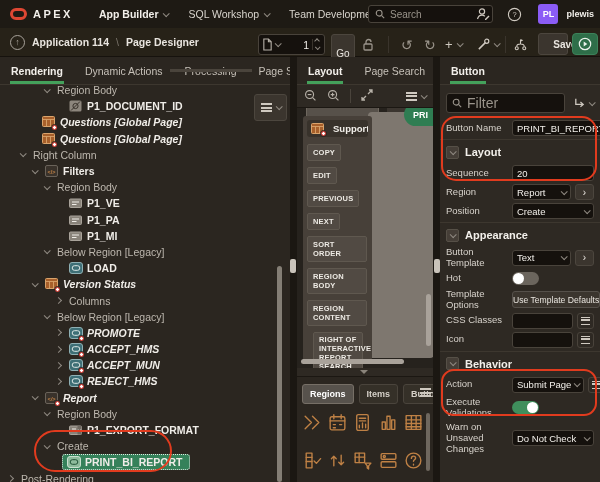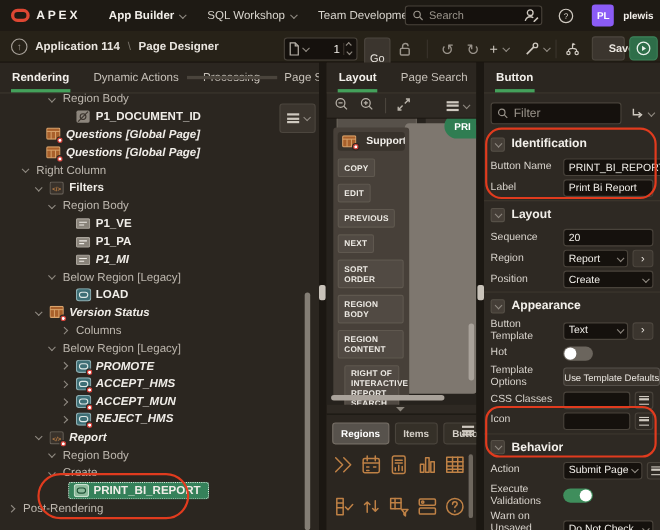--- a/index.html
+++ b/index.html
@@ -84,21 +84,21 @@
   .gtab { height:20px; padding:0 7px; display:flex; align-items:center; font-size:9px; font-weight:bold; color:#D5D0C8; background:#353028; border:1px solid #4A443C; border-radius:3px; }
   .gtab.active { background:#57524C; border-color:#766F66; color:#FFF; }
   #gal-menu { position:absolute; right:2px; top:10px; }
   #gal-grid { position:absolute; left:3px; top:33px; width:126px; display:grid; grid-template-columns:repeat(5,1fr); row-gap:14px; }
   .gal-ic { display:flex; align-items:center; justify-content:center; height:24px; }
   #gal-scroll { position:absolute; left:129px; top:36px; width:4px; height:58px; background:#6E675E; border-radius:2px; }
 
   
   #right-panel { position:absolute; left:440px; top:57px; width:160px; height:425px; background:#2E2923; }
   #rp-filter-row { position:absolute; left:0; top:31px; width:160px; height:30px; display:flex; align-items:center; gap:8px; padding:0 6px; }
-  #rp-filter { flex:1; height:20px; background:#15110D; border:1px solid #49433B; border-radius:3px; display:flex; align-items:center; gap:5px; padding:0 5px; color:#9A948B; font-size:11px; }
+  #rp-filter { flex:1; height:20px; background:#15110D; border:1px solid #49433B; border-radius:3px; display:flex; align-items:center; gap:5px; padding:0 5px; color:#9A948B; font-size:14px; }
   #rp-body { position:absolute; left:0; top:62px; width:160px; }
   .sec-head { display:flex; align-items:center; gap:6px; height:20px; margin:2px 0 2px 6px; font-size:11px; font-weight:bold; color:#F2EFEA; }
   .sec-head .cbox { width:13px; height:13px; background:#453E37; border:1px solid #565047; border-radius:2px; display:flex; align-items:center; justify-content:center; }
   .sec-sep { height:1px; background:#3D372F; margin:2px 0; }
   .frow { display:flex; align-items:center; min-height:18px; padding:0 6px 0 6px; margin:0 0 1px 0; }
   .frow .flabel { width:66px; flex:none; font-size:9.5px; color:#D8D3CC; line-height:1.15; }
   .fctrl { display:flex; align-items:center; gap:4px; flex:1; }
   .inp, .sel { height:16px; background:#15110D; border:1px solid #49433B; border-radius:3px; color:#F2EFEA; font-size:9.5px; display:flex; align-items:center; padding:0 4px; flex:1; min-width:0; white-space:nowrap; overflow:hidden; }
   .sel { justify-content:space-between; gap:3px; }
   .mini-btn { width:19px; height:16px; flex:none; }
@@ -311,21 +311,21 @@
         </div>
         <div class="trow" style="padding-left: 69px;">
           <span class="ticon">
             <svg width="13" height="12" viewBox="0 0 13 12">
               <rect x="0.5" y="2" width="12" height="8.5" rx="1" fill="#89837A" stroke="#A9A39A"></rect>
               <path d="M3 5h7M3 7.5h4.5" stroke="#EFECE6" stroke-width="1"></path>
             </svg>
           </span>
           <span>P1_PA</span>
         </div>
-        <div class="trow" style="padding-left: 69px; font-style: italic;">
+        <div class="trow" style="padding-left: 69px;">
           <span class="ticon">
             <svg width="13" height="12" viewBox="0 0 13 12">
               <rect x="0.5" y="2" width="12" height="8.5" rx="1" fill="#89837A" stroke="#A9A39A"></rect>
               <path d="M3 5h7M3 7.5h4.5" stroke="#EFECE6" stroke-width="1"></path>
             </svg>
           </span>
           <span>P1_MI</span>
         </div>
         <div class="trow plain" style="padding-left: 44px;">
           <span class="tree-chev">
@@ -430,20 +430,31 @@
             </svg>
             <span class="badge"></span>
           </span>
           <span>Report</span>
         </div>
         <div class="trow plain" style="padding-left: 44px;">
           <span class="tree-chev">
             <span class="chev down"></span>
           </span>
           <span>Region Body</span>
+        </div>
+        <div class="trow" style="padding-left: 69px;">
+          <span class="ticon">
+            <svg width="13" height="12" viewBox="0 0 13 12">
+              <rect x="0.5" y="2" width="12" height="8.5" rx="1" fill="#89837A" stroke="#A9A39A"></rect>
+              <rect x="8.5" y="2" width="4" height="8.5" fill="#6E6860"></rect>
+              <path d="M3 5h4M3 7.5h3" stroke="#EFECE6" stroke-width="1"></path>
+              <path d="M9.3 5.5l1.2 1.4 1.2-1.4" fill="none" stroke="#EFECE6" stroke-width="0.9"></path>
+            </svg>
+          </span>
+          <span>P1_EXPORT_FORMAT</span>
         </div>
         <div class="trow plain" style="padding-left: 44px;">
           <span class="tree-chev">
             <span class="chev down"></span>
           </span>
           <span>Create</span>
         </div>
         <div class="trow" style="padding-left: 62px;">
           <span class="sel-box">
             <span class="ticon">
@@ -617,36 +628,24 @@
       </div>
       <span style="display:flex;align-items:center;gap:3px">
         <svg width="13" height="12" viewBox="0 0 14 13">
             <path d="M3 2v6h7" fill="none" stroke="#CFC9C0" stroke-width="1.4"></path>
             <path d="M8 5.5L11 8l-3 2.5" fill="none" stroke="#CFC9C0" stroke-width="1.4"></path>
           </svg>
         <span class="chev down"></span>
       </span>
     </div>
     <div id="rp-body">
-        <div class="sec-head">
-          <span class="cbox">
-            <span class="chev down"></span>
-          </span>
-          <span>Identification</span>
-        </div>
         <div class="frow">
           <span class="flabel">Button Name</span>
           <span class="fctrl">
             <span class="inp">PRINT_BI_REPORT</span>
-          </span>
-        </div>
-        <div class="frow">
-          <span class="flabel">Label</span>
-          <span class="fctrl">
-            <span class="inp">Print Bi Report</span>
           </span>
         </div>
         <div class="sec-sep"></div>
         <div class="sec-head">
           <span class="cbox">
             <span class="chev down"></span>
           </span>
           <span>Layout</span>
         </div>
         <div class="frow">

